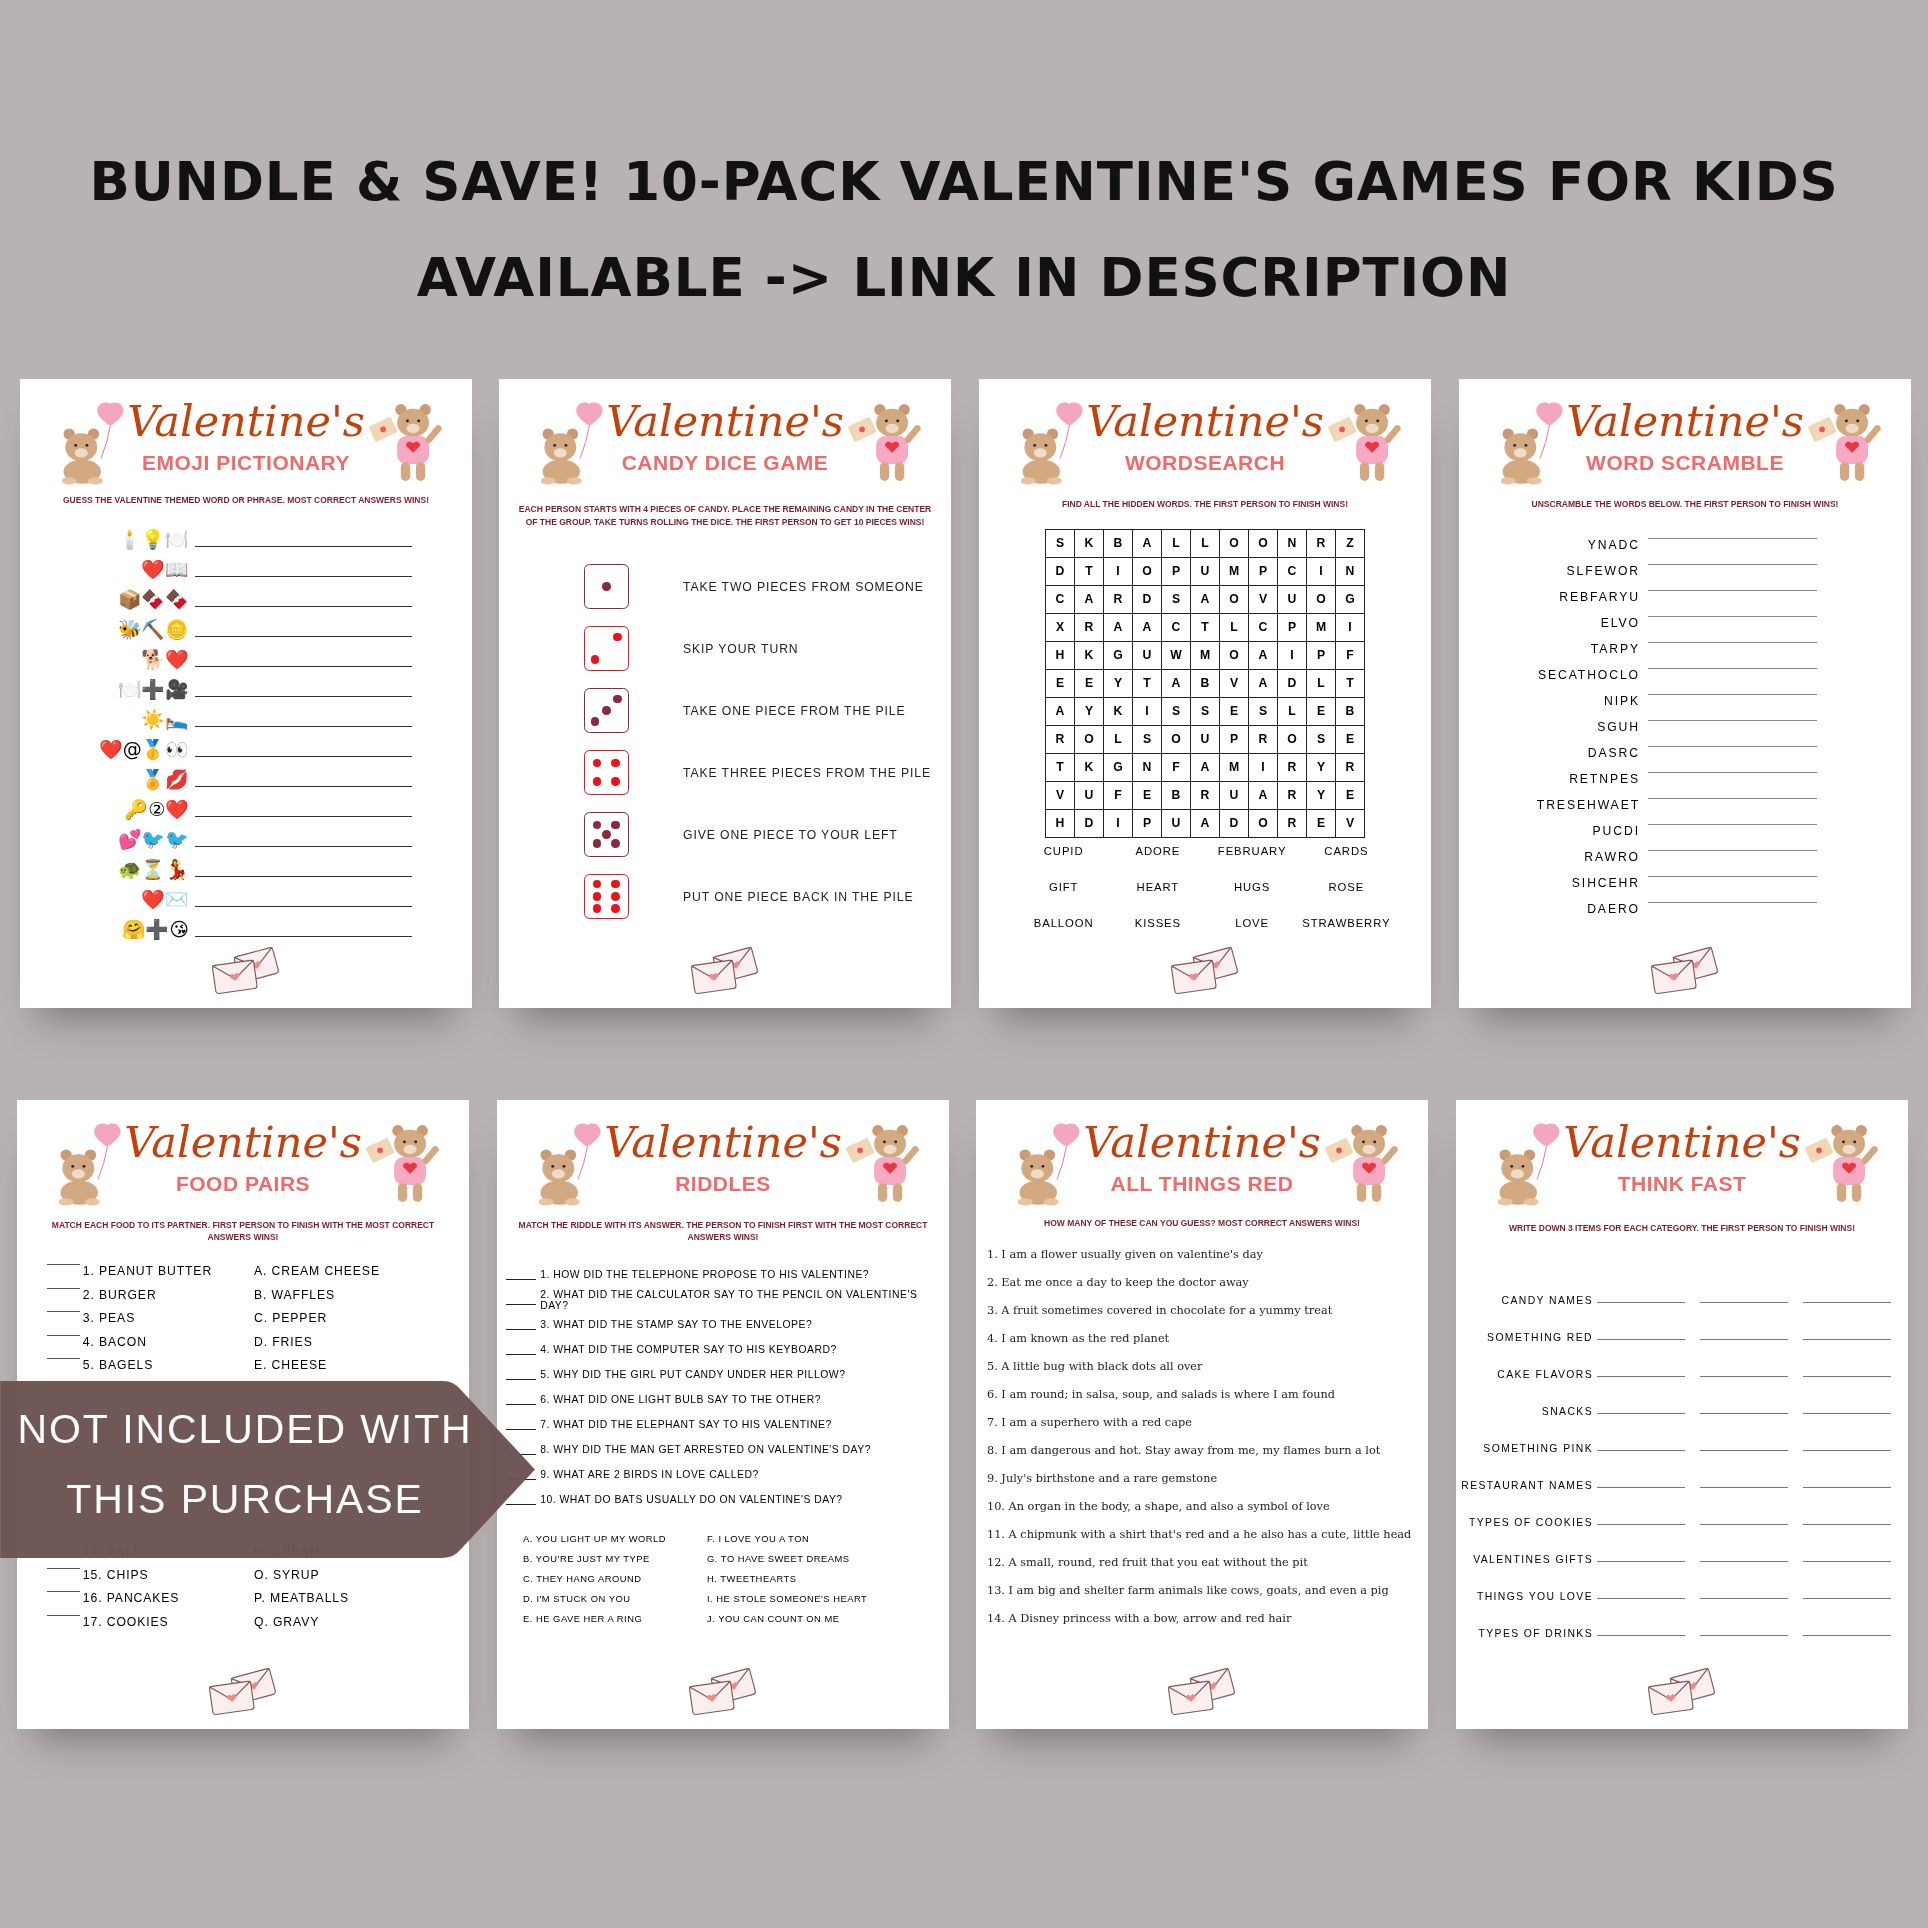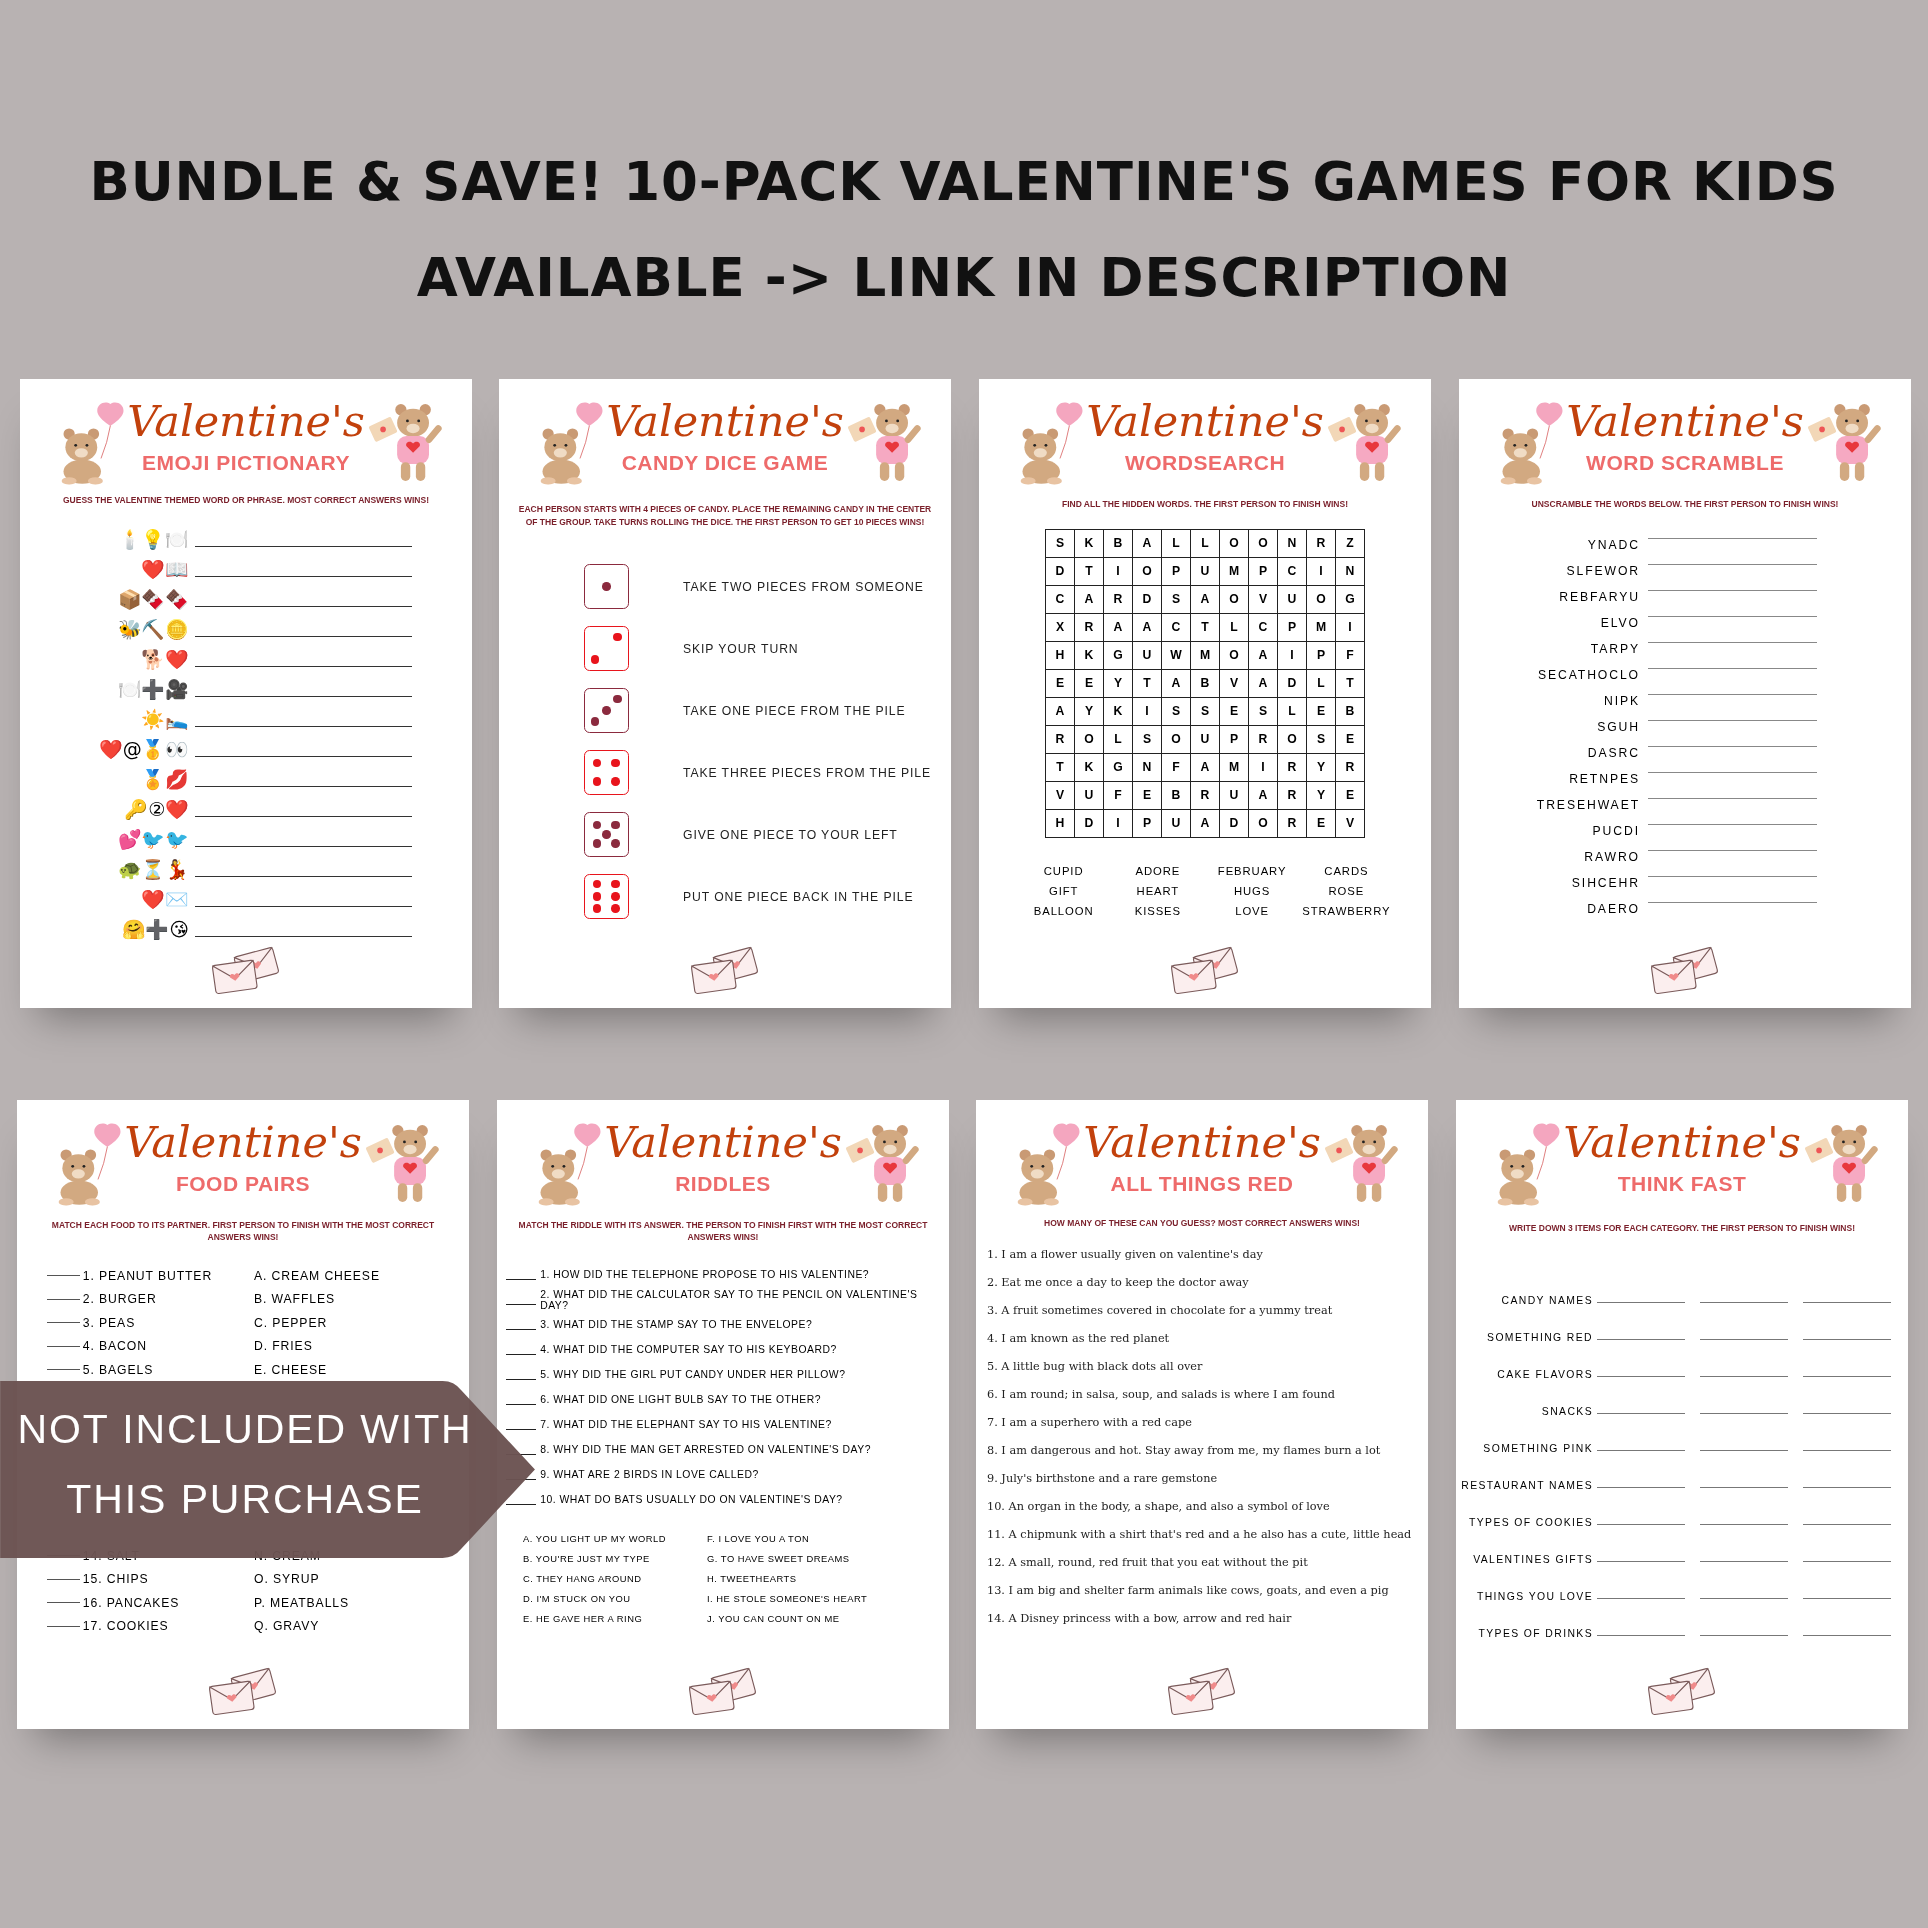--- a/index.html
+++ b/index.html
@@ -45,33 +45,33 @@
   
   .dice-list { margin-top:28px; }
   .dice-row { display:flex; align-items:center; height:62px;gap:18px; }
   .die { width:43px; height:43px; border:1.4px solid #c33; border-radius:5.6px; position:relative; margin-left:85px; }
   .pip { position:absolute; width:8.5px; height:8.5px; border-radius:50%; }
   .dice-row .lbl { margin-left:36px; font-size:12.2px; letter-spacing:0.9px; color:#222; font-family:"Liberation Sans", sans-serif; }
 
   
   .grid { margin:19px auto 0; border-collapse:collapse; }
   .grid td { width:28px; height:27px; border:1.4px solid #222; text-align:center; font-weight:bold; font-size:12.2px; font-family:"Liberation Sans", sans-serif; padding:0; }
-  .wordbank { display:grid; grid-template-columns:repeat(4, 1fr); width:377px; margin:27px auto 0; row-gap:8px; }
+  .wordbank { display:grid; grid-template-columns:repeat(4, 1fr); width:377px; margin:7px auto 0; row-gap:24px; }
   .wordbank span { text-align:center; font-size:11.3px; letter-spacing:0.9px; font-family:"Liberation Sans", sans-serif; }
 
   
   .scr-list { margin-top:28px; }
   .scr-row { display:flex; align-items:flex-start; height:26px; }
   .scr-row .w { width:181px; text-align:right; font-size:12.2px; letter-spacing:1.9px; padding-right:7.5px; font-family:"Liberation Sans", sans-serif; }
   .scr-row .line { width:169px; border-bottom:1.4px solid #888; margin-bottom:3.8px; }
 
   
   .fp { display:flex; margin-top:21px; padding-left:30px; }
   .fp .col { width:207px; }
-  .fp .item { height:23.5px; font-size:12.2px; letter-spacing:0.9px; font-family:"Liberation Sans", sans-serif; display:flex; align-items:center; }
+  .fp .item { height:23.5px; font-size:12.2px; letter-spacing:0.9px; font-family:"Liberation Sans", sans-serif; display:flex; align-items:flex-start; }
   .fp .blank { display:inline-block; width:33px; border-bottom:1.4px solid #555; margin-right:2.8px; }
 
   
   .rq { margin-top:19px; padding-left:9.4px; }
   .rq .item { height:25px; font-size:10.4px; letter-spacing:0.5px; display:flex; align-items:center; font-family:"Liberation Sans", sans-serif; }
   .rq .blank { display:inline-block; width:30px; border-bottom:1.4px solid #222; margin-right:3.8px; align-self:flex-end; margin-bottom:7.5px; }
   .ra { display:flex; margin-top:21px; padding-left:26px; }
   .ra .col { width:184px; }
   .ra .item { height:20px; font-size:9.4px; letter-spacing:0.5px; font-family:"Liberation Sans", sans-serif; }
 

